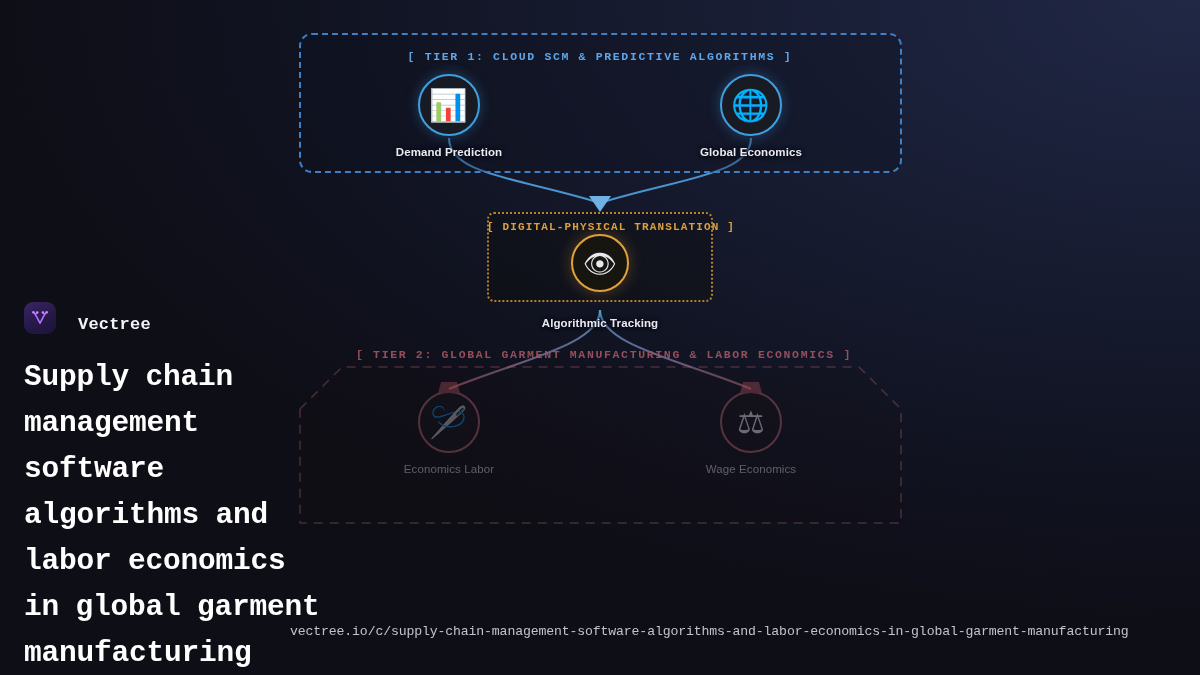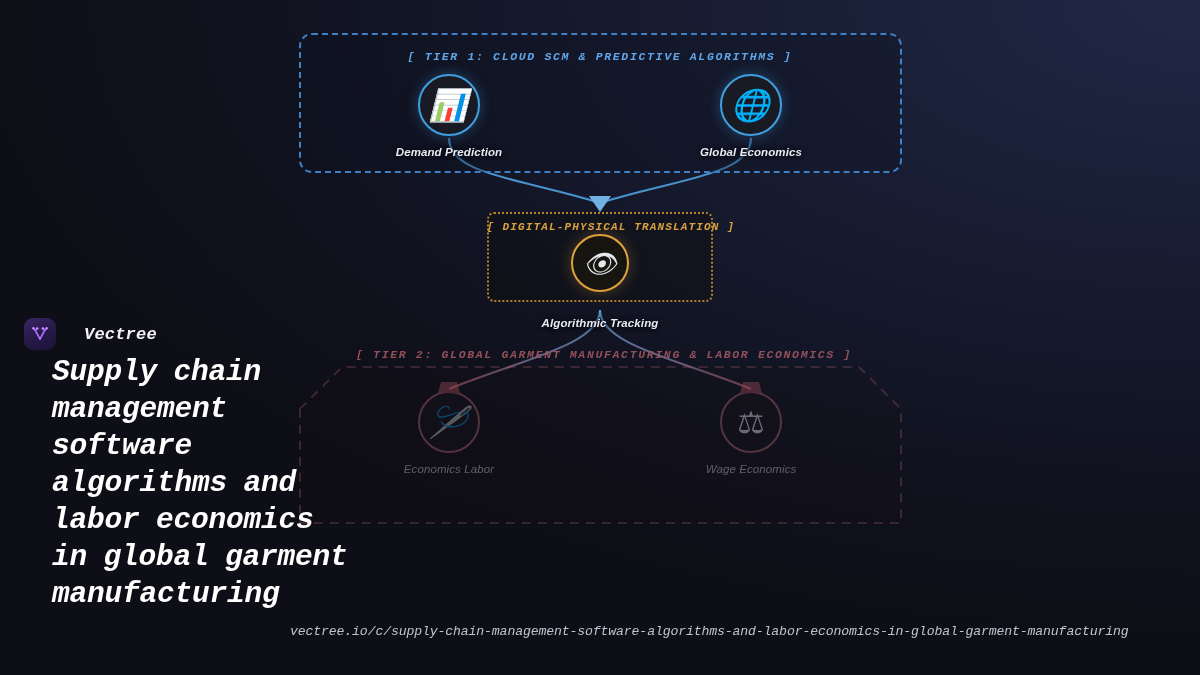--- a/index.html
+++ b/index.html
@@ -16,21 +16,20 @@
     width:1200px; height:675px;
     background:
       radial-gradient(120% 110% at 100% 0%,
         #212846 0%,
         #1a2038 24%,
         #15192c 45%,
         #10121f 66%,
         #0e0e16 85%);
     font-family:"Liberation Sans", sans-serif;
     color:#e8e8ef;
-    font-style:italic;
   }
 
   
   #wires {
     position:absolute; left:0; top:0;
     width:1200px; height:675px;
     pointer-events:none;
   }
 
   
@@ -146,22 +145,22 @@
     position:absolute;
     left:50%; margin-left:-11px; top:-11px;
     width:22px; height:11px;
     background:#9e4a55;
     clip-path:polygon(14% 0, 86% 0, 100% 100%, 0 100%);
   }
 
   
   #brand {
     position:absolute;
-    left:24px; top:318px;
-    display:flex; align-items:center; gap:28px;
+    left:24px; top:302px;
+    display:flex; align-items:flex-end; gap:22px;
   }
   #logo-mark {
     width:32px; height:32px;
     border-radius:9px;
     background:linear-gradient(150deg,#3a2566 0%,#241845 60%,#1d1438 100%);
     display:flex; align-items:center; justify-content:center;
     flex:none;
   }
   #brand-name {
     font-family:"Liberation Mono", monospace;
@@ -171,25 +170,24 @@
     letter-spacing:0.2px;
   }
 
   #headline {
     position:absolute;
     left:24px; top:354px;
     width:300px;
     font-family:"Liberation Mono", monospace;
     font-size:29.5px;
     font-weight:700;
-    line-height:37px;
+    line-height:46px;
     color:#ffffff;
     letter-spacing:-0.2px;
     word-spacing:-1px;
-    margin-left:28px;
   }
 
   #url {
     position:absolute;
     left:290px; top:624px;
     width:920px;
     font-family:"Liberation Mono", monospace;
     font-size:13.2px;
     color:#c3c3cf;
     white-space:nowrap;

